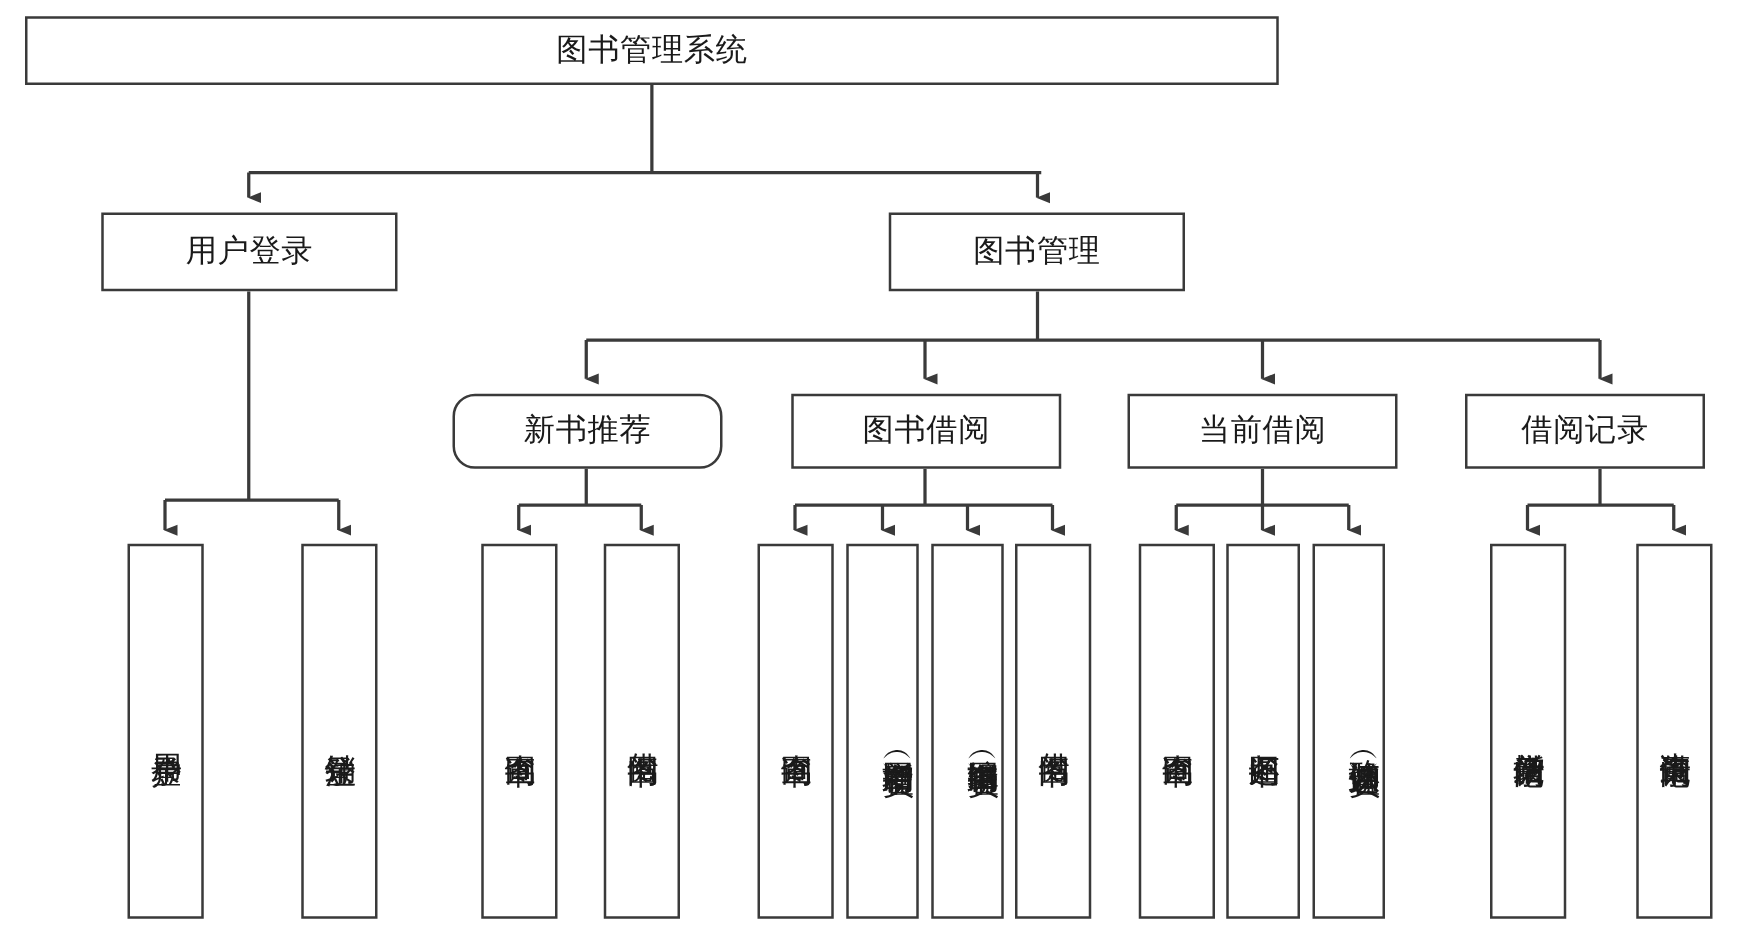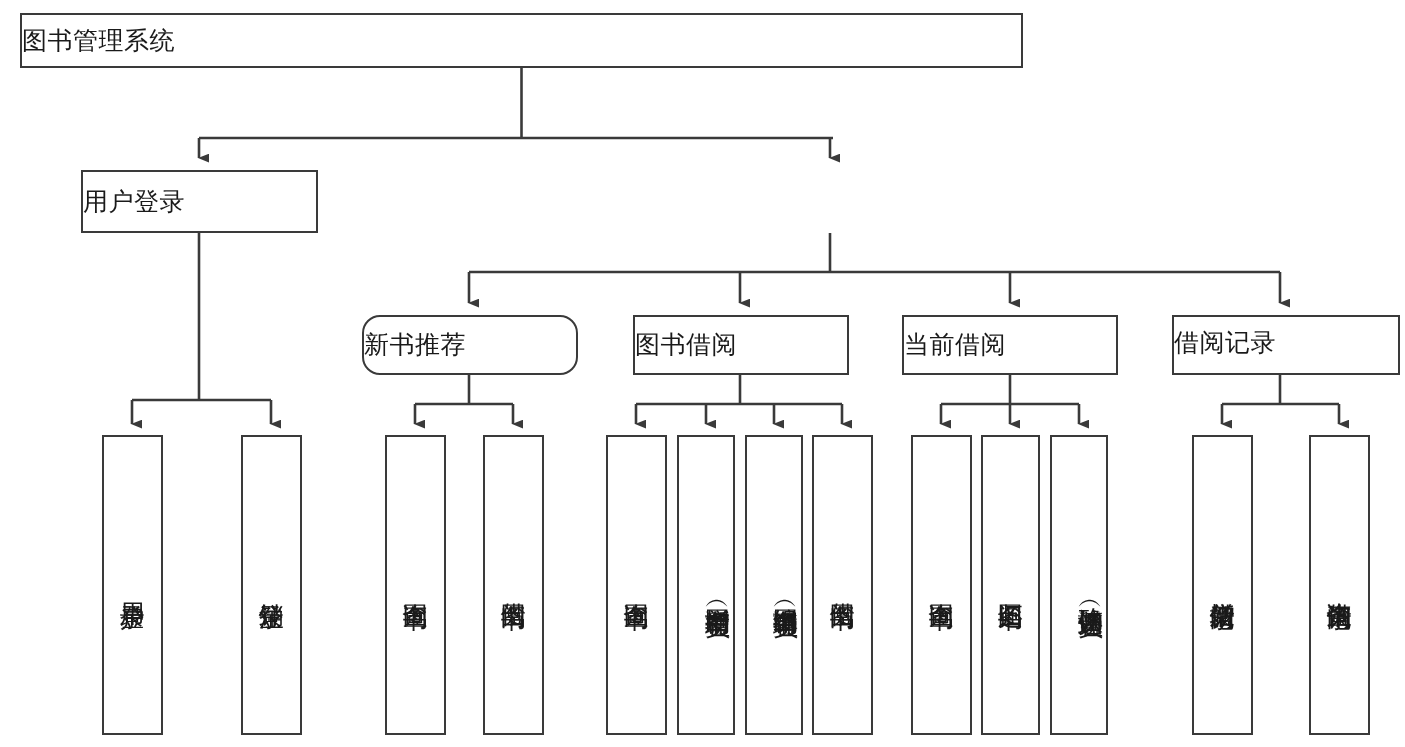--- a/index.html
+++ b/index.html
@@ -24,21 +24,21 @@
     width: 1405px;
     height: 747px;
   }
   .node {
     position: absolute;
     box-sizing: border-box;
     background: #ffffff;
     border: 2.5px solid #3a3a3a;
     display: flex;
     align-items: center;
-    justify-content: flex-start;
+    justify-content: center;
     color: #1a1a1a;
   }
   .node-h {
     font-size: 25px;
     line-height: 1.1;
     letter-spacing: 0.5px;
     white-space: nowrap;
   }
   .node-v {
     font-size: 25px;
@@ -119,34 +119,37 @@
   </svg>
 
   <div class="node node-h" style="left:20px; top:13px; width:1003px; height:55px;">
     <span>图书管理系统</span>
   </div>
 
   <div class="node node-h" style="left:81px; top:170px; width:237px; height:63px;">
     <span>用户登录</span>
   </div>
 
+  <div class="node node-h" style="left:711px; top:170px; width:237px; height:63px;">
+    <span>图书管理</span>
+  </div>
 
   <div class="node node-h" style="left:362px; top:315px; width:216px; height:60px;border-radius:18px;">
     <span>新书推荐</span>
   </div>
 
   <div class="node node-h" style="left:633px; top:315px; width:216px; height:60px;">
     <span>图书借阅</span>
   </div>
 
   <div class="node node-h" style="left:902px; top:315px; width:216px; height:60px;">
     <span>当前借阅</span>
   </div>
 
-  <div class="node node-h" style="left:1172px; top:315px; width:228px; height:60px;font-family:Liberation Mono, monospace;">
+  <div class="node node-h" style="left:1172px; top:315px; width:192px; height:60px;">
     <span>借阅记录</span>
   </div>
 
   <div class="node node-v centered" style="left:102px; top:435px; width:61px; height:300px;">
     <span>用户登录</span>
   </div>
 
   <div class="node node-v centered" style="left:241px; top:435px; width:61px; height:300px;">
     <span>注销登录</span>
   </div>

